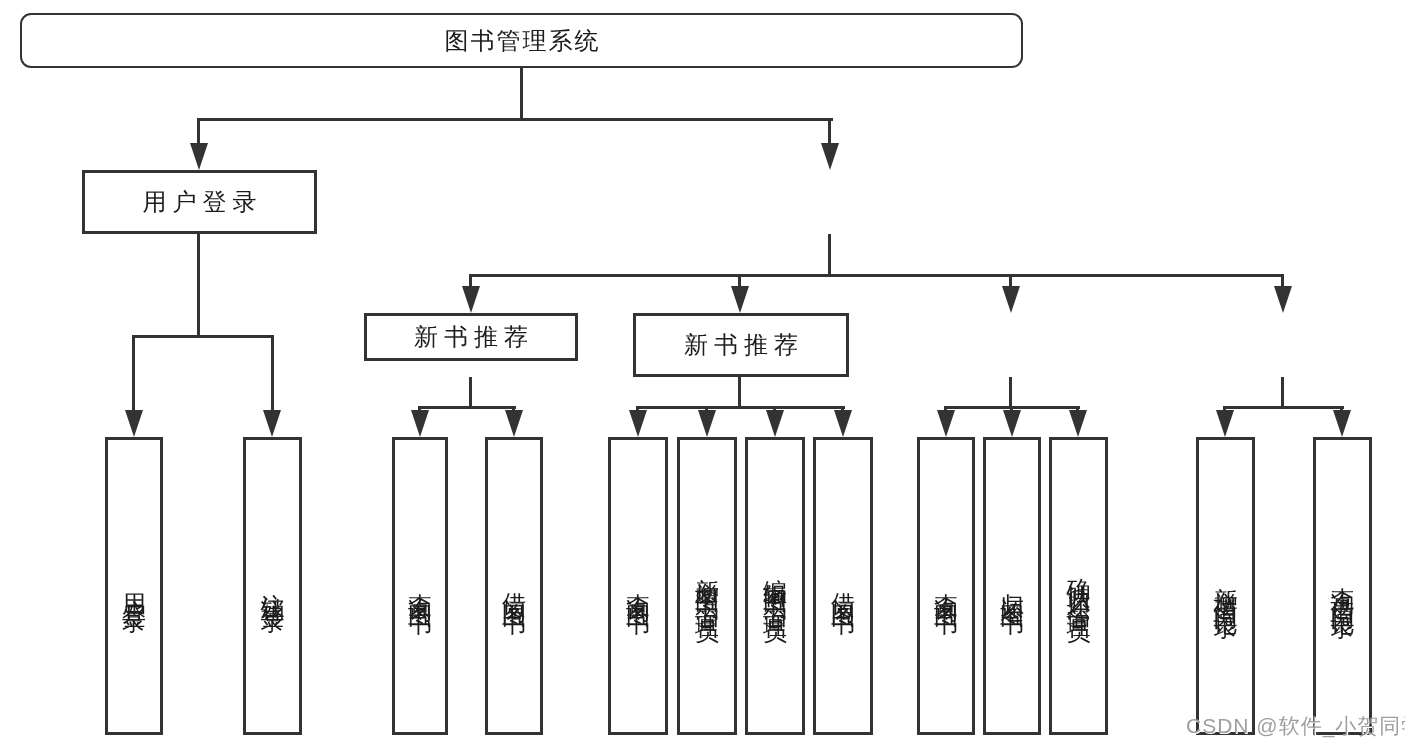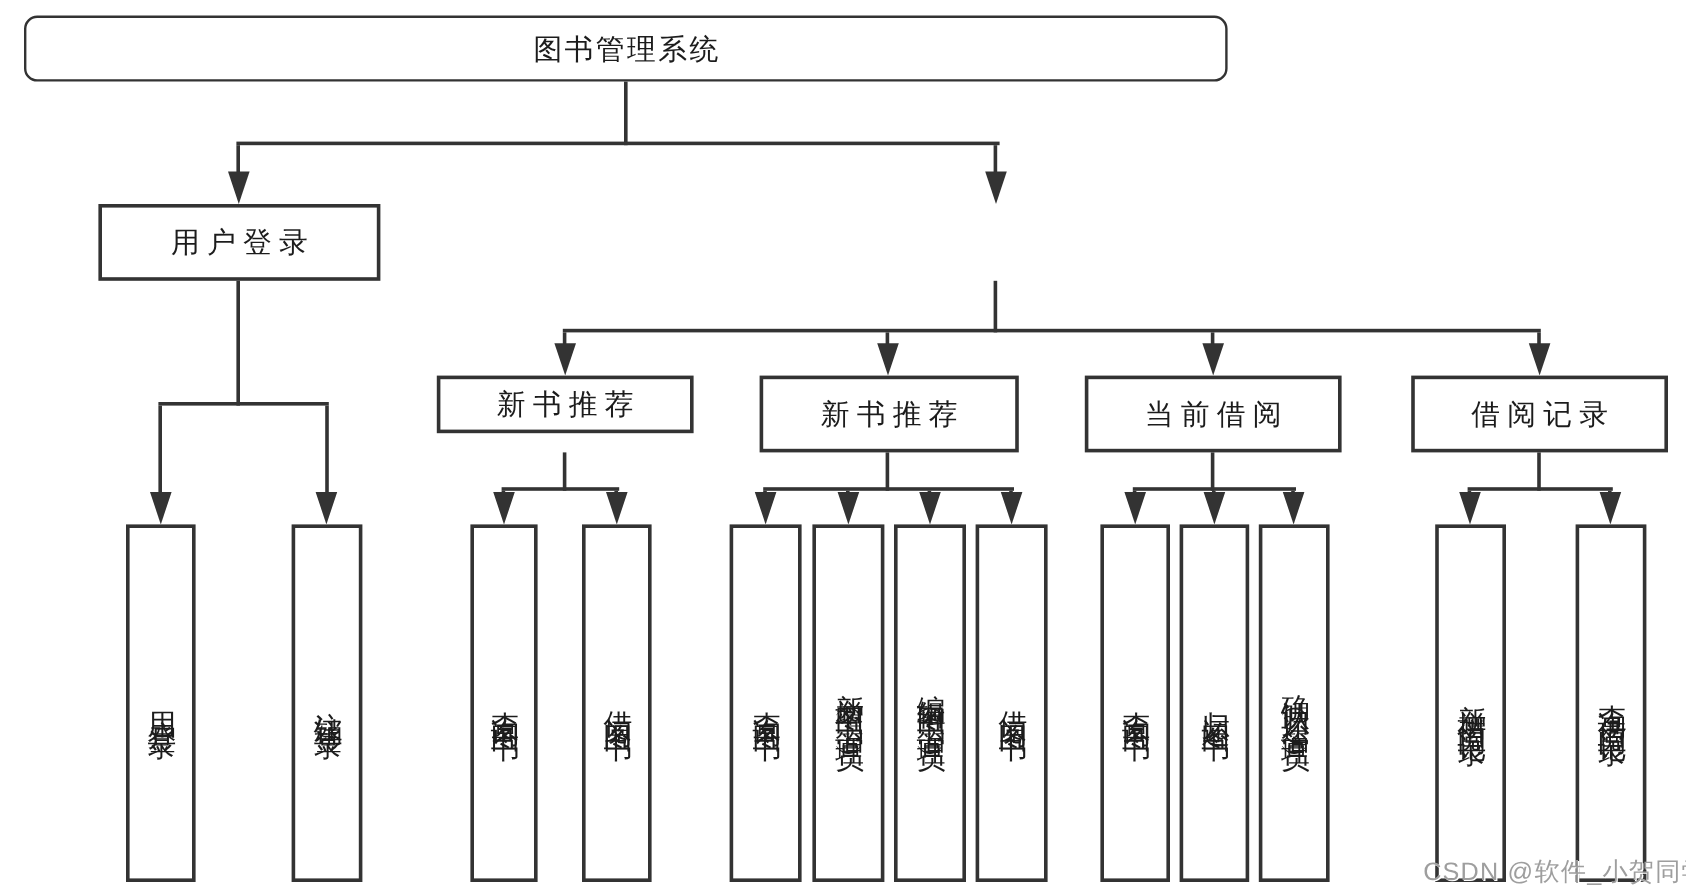--- a/index.html
+++ b/index.html
@@ -100,26 +100,20 @@
   <div class="arrow" style="left:731px; top:286px;"></div>
   <div class="arrow" style="left:1002px; top:286px;"></div>
   <div class="arrow" style="left:1274px; top:286px;"></div>
 
   <div class="node" style="left:364px; top:313px; width:214px; height:48px;">
     <span class="hlabel">新书推荐</span>
   </div>
   <div class="node" style="left:633px; top:313px; width:216px; height:64px;">
     <span class="hlabel">新书推荐</span>
   </div>
-  <div class="node" style="left:904px; top:313px; width:214px; height:64px;">
-    <span class="hlabel">当前借阅</span>
-  </div>
-  <div class="node" style="left:1176px; top:313px; width:214px; height:64px;">
-    <span class="hlabel">借阅记录</span>
-  </div>
 
   <div class="line" style="left:469px; top:377px; width:3px; height:32px;"></div>
   <div class="line" style="left:418px; top:406px; width:98px; height:3px;"></div>
   <div class="line" style="left:418px; top:409px; width:3px; height:4px;"></div>
   <div class="line" style="left:512px; top:409px; width:3px; height:4px;"></div>
   <div class="arrow" style="left:411px; top:410px;"></div>
   <div class="arrow" style="left:505px; top:410px;"></div>
 
   <div class="line" style="left:738px; top:377px; width:3px; height:32px;"></div>
   <div class="line" style="left:636px; top:406px; width:209px; height:3px;"></div>

